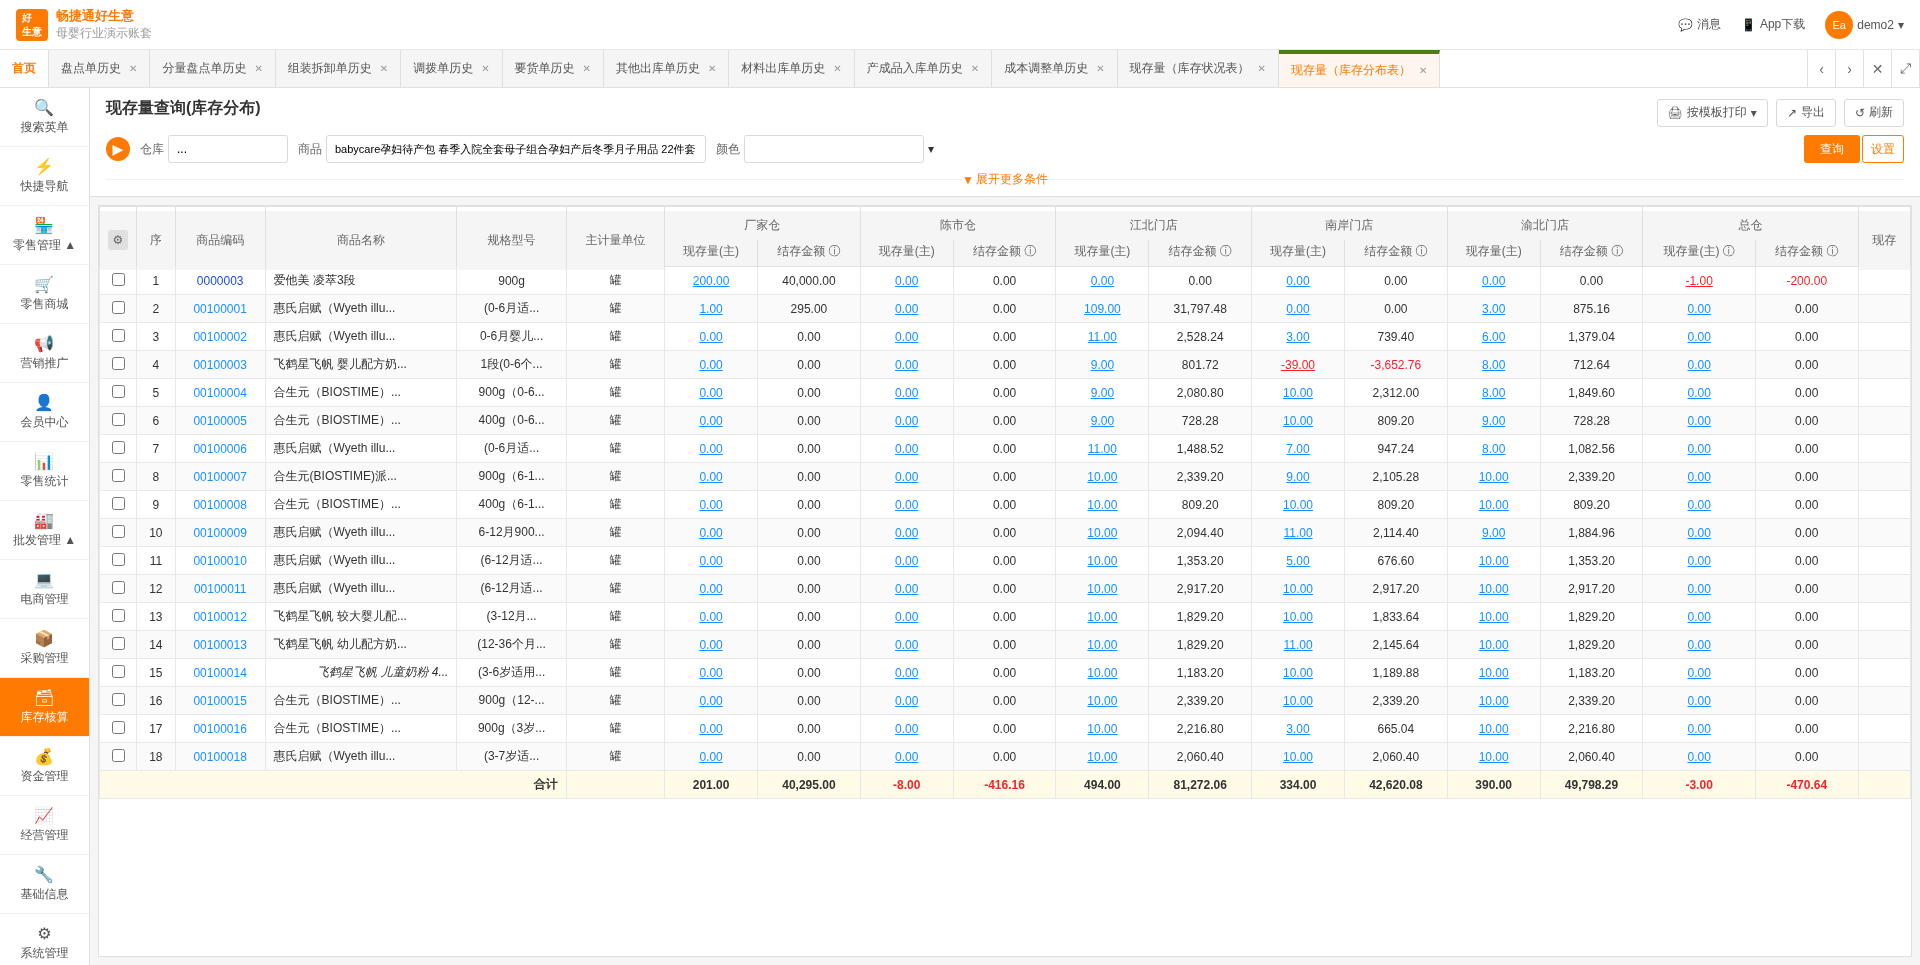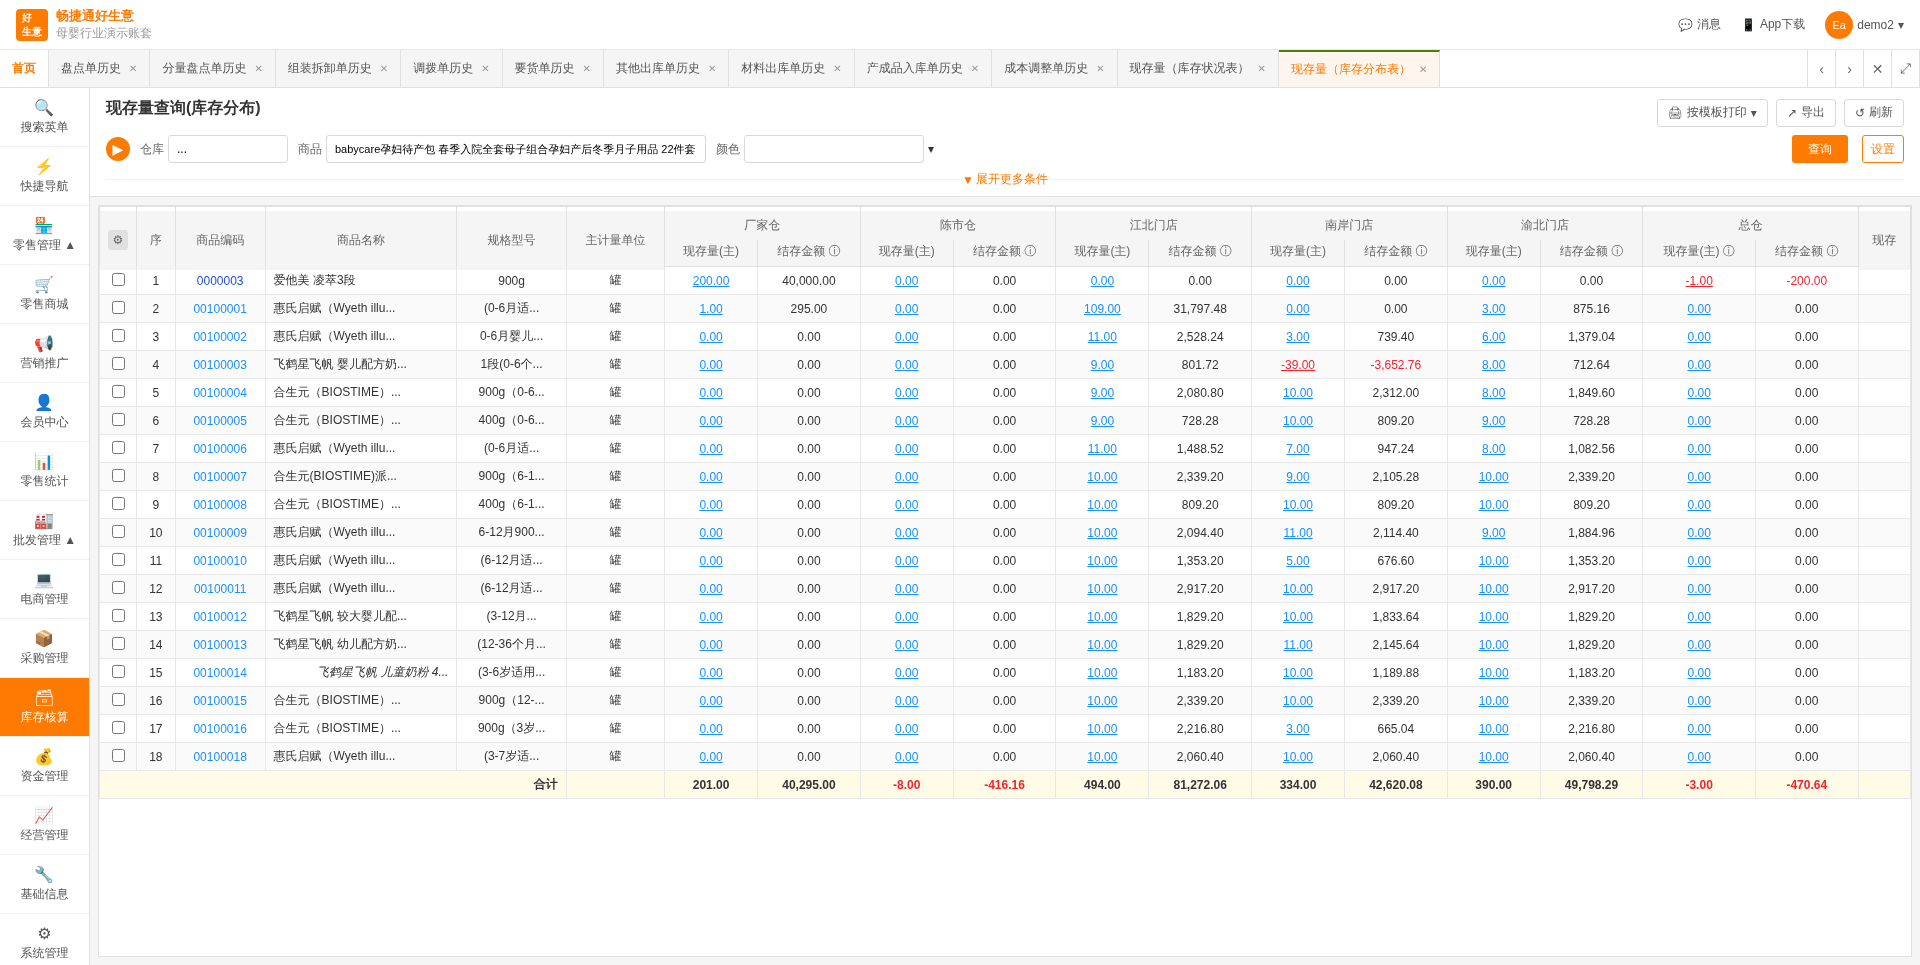--- a/index.html
+++ b/index.html
@@ -8,21 +8,21 @@
     
     .top-bar { height: 50px; background: #fff; display: flex; align-items: center; padding: 0 16px; border-bottom: 1px solid #e8e8e8; justify-content: space-between; }
     .logo-area { display: flex; align-items: center; gap: 8px; }
     .logo-icon { width: 32px; height: 32px; background: #ff7a00; border-radius: 4px; display: flex; align-items: center; justify-content: center; color: #fff; font-weight: bold; font-size: 10px; }
     .top-right { display: flex; align-items: center; gap: 20px; }
     .top-right-item { display: flex; align-items: center; gap: 4px; color: #555; cursor: pointer; font-size: 12px; }
 
     
     .tabs-bar { height: 38px; background: #fff; display: flex; align-items: center; border-bottom: 1px solid #e0e0e0; overflow: hidden; }
     .tab-item { height: 38px; padding: 0 12px; display: flex; align-items: center; gap: 4px; border-right: 1px solid #e0e0e0; cursor: pointer; font-size: 12px; white-space: nowrap; color: #555; background: #f5f5f5; flex-shrink: 0; }
-    .tab-item.active { background: #fff5ef; color: #ff7a00; border-top: 2px solid #4d7c0f; }
+    .tab-item.active { background: #fff5ef; color: #ff7a00; border-top: 4px solid #4d7c0f; }
     .tab-item .close-x { color: #999; font-size: 10px; margin-left: 4px; }
     .tab-home { background: #fff; color: #ff7a00; font-weight: bold; border-right: 1px solid #e0e0e0; }
     .tab-nav-btns { display: flex; align-items: center; margin-left: auto; border-left: 1px solid #e0e0e0; }
     .tab-nav-btn { width: 28px; height: 38px; display: flex; align-items: center; justify-content: center; cursor: pointer; border-right: 1px solid #e0e0e0; color: #666; font-size: 14px; }
 
     
     .main-layout { display: flex; height: calc(965px - 50px - 38px); }
 
     
     .sidebar { width: 90px; background: #fff; border-right: 1px solid #e0e0e0; display: flex; flex-direction: column; overflow-y: auto; }
@@ -210,21 +210,21 @@
         </div>
         <div class="search-item">
           <span class="search-label">商品</span>
           <input class="search-product-field" value="babycare孕妇待产包 春季入院全套母子组合孕妇产后冬季月子用品 22件套 ..." style="">
         </div>
         <div class="search-item">
           <span class="search-label">颜色</span>
           <input class="search-input" style="width: 180px;">
           <span>▾</span>
         </div>
-        <div style="margin-left:auto;display:flex;gap:14px;">
+        <div style="margin-left:auto;display:flex;gap:2px;">
           <button class="btn-primary">查询</button>
           <button class="btn-default">设置</button>
         </div>
       </div>
 
       <div style="padding:0 16px 8px 16px;display:flex;align-items:center;">
         <div style="flex:1;height:1px;background:#f0f0f0;"></div>
         <span class="expand-more">
           <span>▼</span>
           <span>展开更多条件</span>

